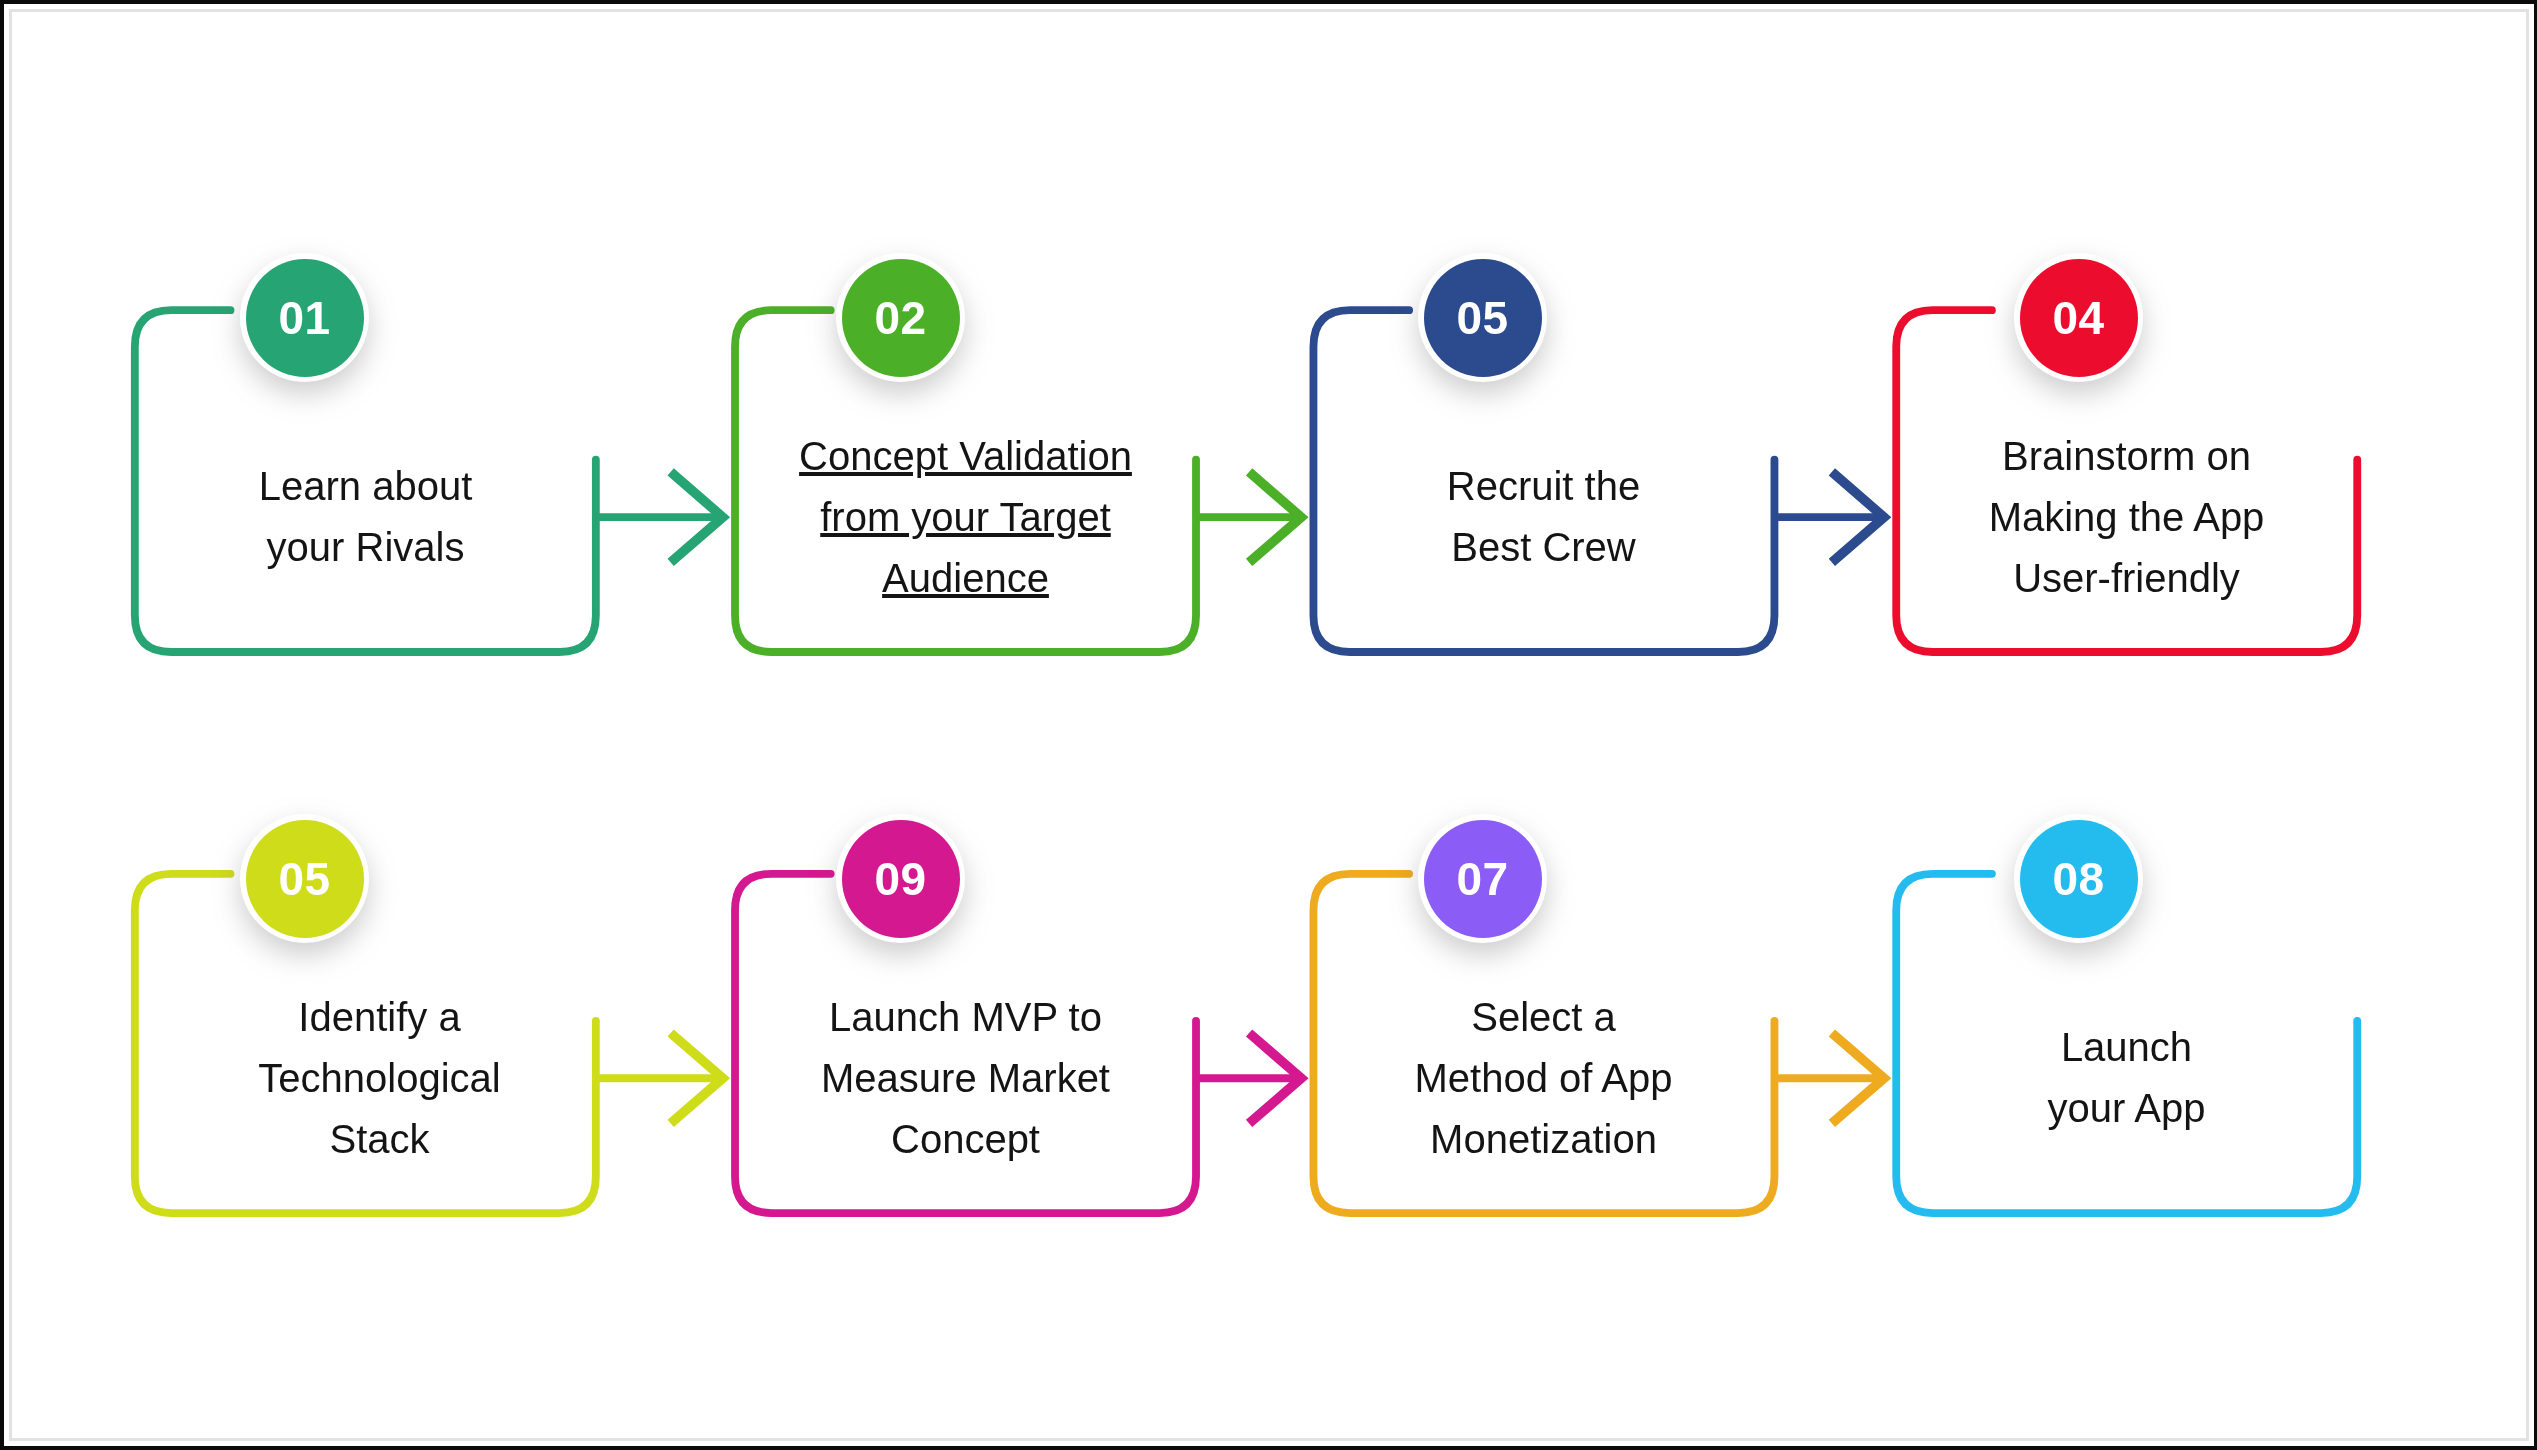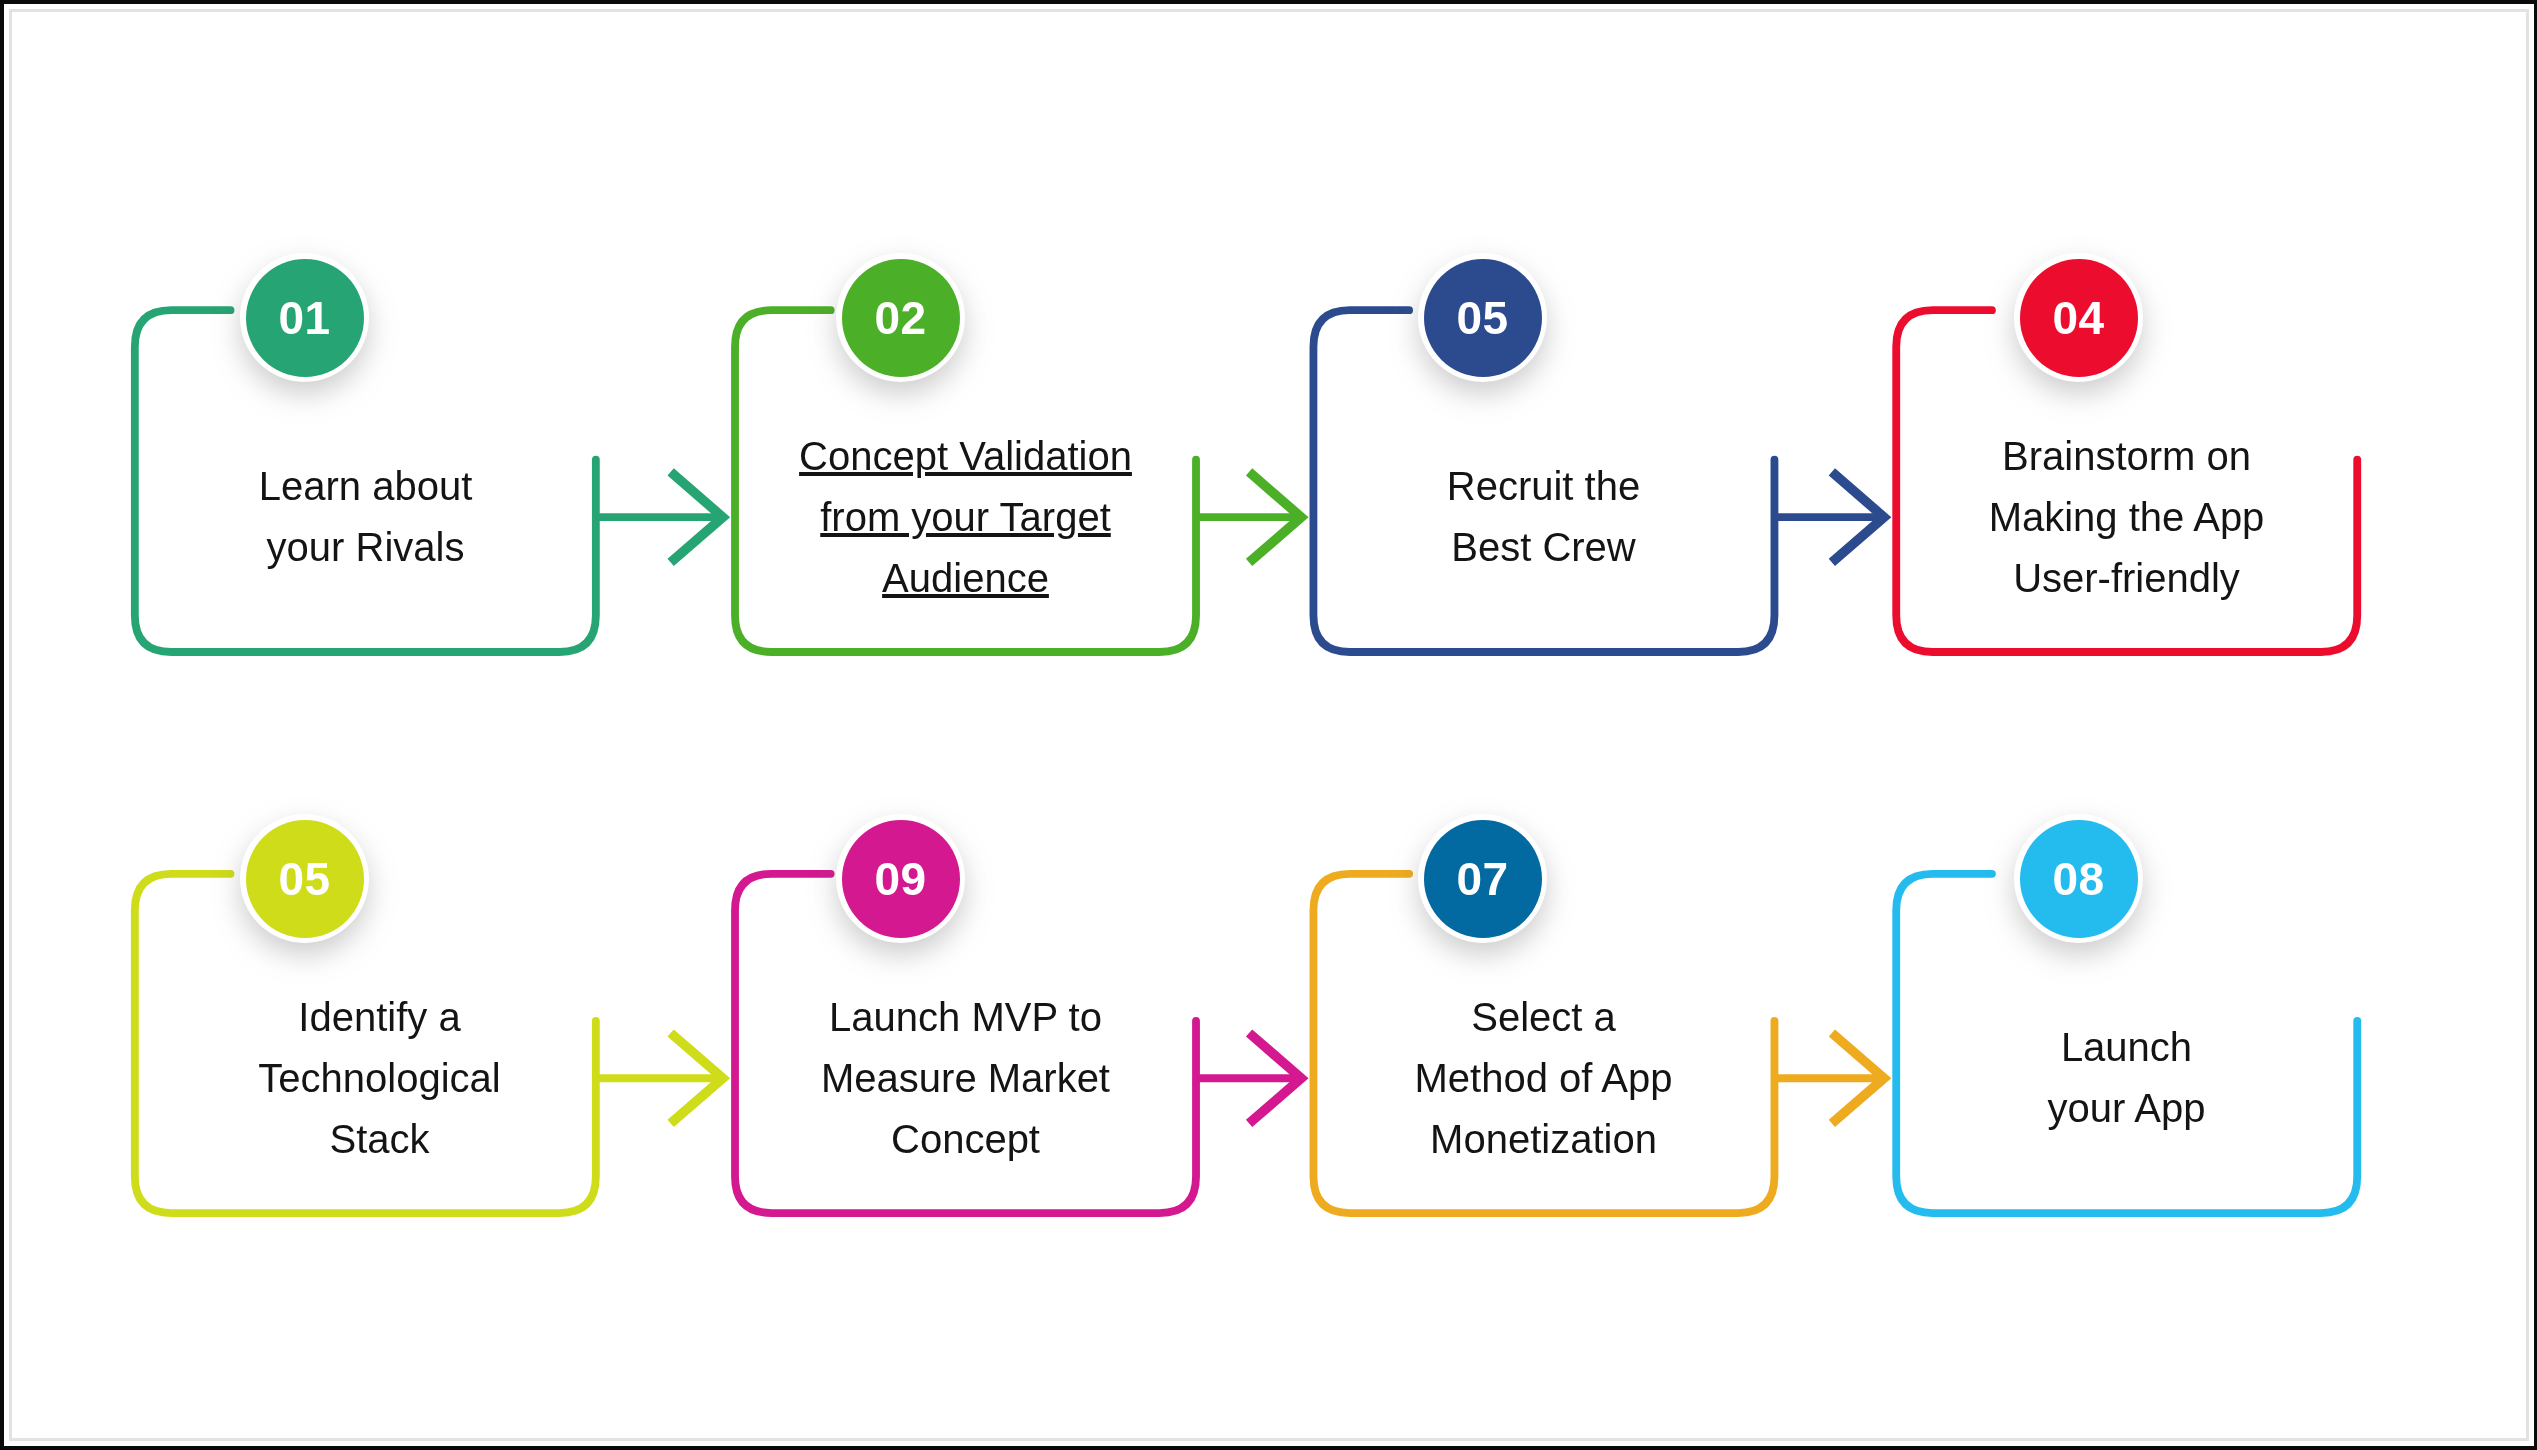--- a/index.html
+++ b/index.html
@@ -186,21 +186,21 @@
 Stack</div>
         <div class="badge" style="left: 832px; top: 810px;">
           <div class="badge-disc" style="background: rgb(212, 24, 144);">
             <span class="badge-num">09</span>
           </div>
         </div>
         <div class="card-text" style="left: 757px; top: 983px;">Launch MVP to
 Measure Market
 Concept</div>
         <div class="badge" style="left: 1414px; top: 810px;">
-          <div class="badge-disc" style="background: #0369a1;">
+          <div class="badge-disc" style="background: #8b5cf6;">
             <span class="badge-num">07</span>
           </div>
         </div>
         <div class="card-text" style="left: 1335px; top: 983px;">Select a
 Method of App
 Monetization</div>
         <div class="badge" style="left: 2010px; top: 810px;">
           <div class="badge-disc" style="background: rgb(36, 188, 238); align-items: center;">
             <span class="badge-num">08</span>
           </div>

